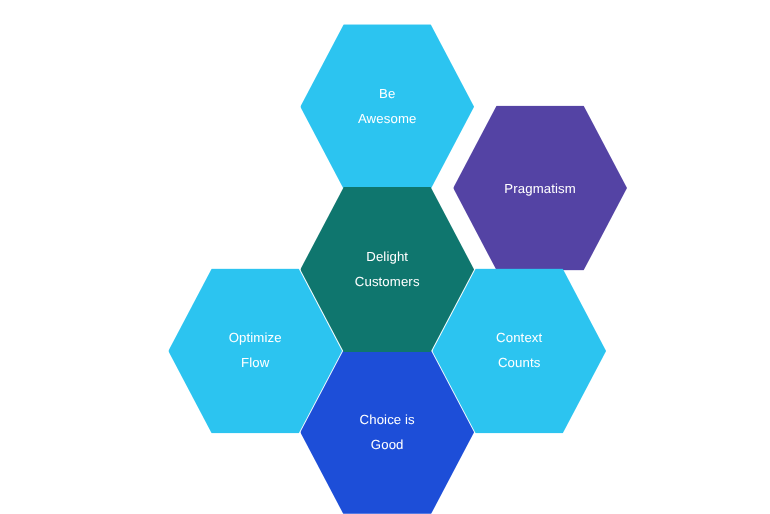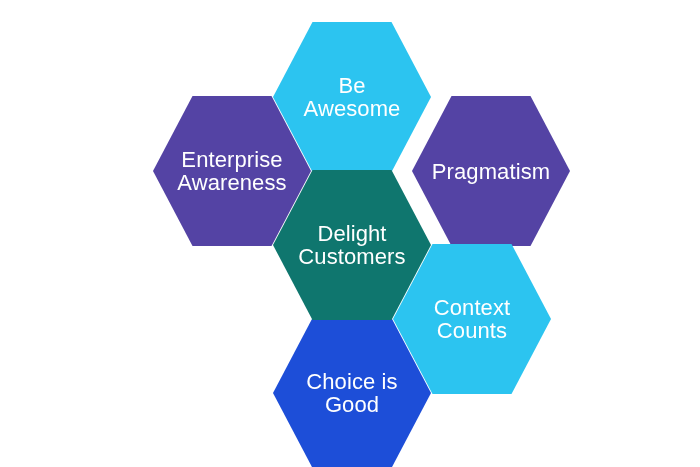--- a/index.html
+++ b/index.html
@@ -30,21 +30,21 @@
     clip-path: polygon(25% 0%, 75% 0%, 100% 50%, 75% 100%, 25% 100%, 0% 50%);
     display: flex;
     align-items: center;
     justify-content: center;
     box-sizing: border-box;
   }
 
   .hex-label {
     color: #ffffff;
     font-family: "Liberation Sans", sans-serif;
-    font-size: 22px;
+    font-size: 12px;
     line-height: 23px;
     font-weight: 400;
     text-align: center;
     letter-spacing: 0.1px;
     white-space: pre-line;
     padding: 0 14px;
     box-sizing: border-box;
   }
 
   
@@ -63,29 +63,29 @@
 </head>
 <body style="background-color: rgb(255, 255, 255);">
 
 <div id="diagram-canvas" style="background-color: rgb(255, 255, 255);">
 
   <div class="hex" id="hex-be-awesome" style="background-color: rgb(44, 196, 240);">
     <span class="hex-label">Be
 Awesome</span>
   </div>
 
-  <div class="hex" id="hex-enterprise" style="background-color: rgb(84, 67, 164);">
-    <span class="hex-label">Enterprise
-Awareness</span>
-  </div>
 
   <div class="hex" id="hex-pragmatism" style="background-color: rgb(84, 67, 164);">
     <span class="hex-label">Pragmatism</span>
   </div>
 
+  <div class="hex" id="hex-optimize-flow" style="background-color: rgb(44, 196, 240);">
+    <span class="hex-label">Optimize
+Flow</span>
+  </div>
 
   <div class="hex" id="hex-context-counts" style="background-color: rgb(44, 196, 240); align-items: center;">
     <span class="hex-label">Context
 Counts</span>
   </div>
 
   <div class="hex" id="hex-choice-is-good" style="background-color: #1d4ed8;">
     <span class="hex-label">Choice is
 Good</span>
   </div>

